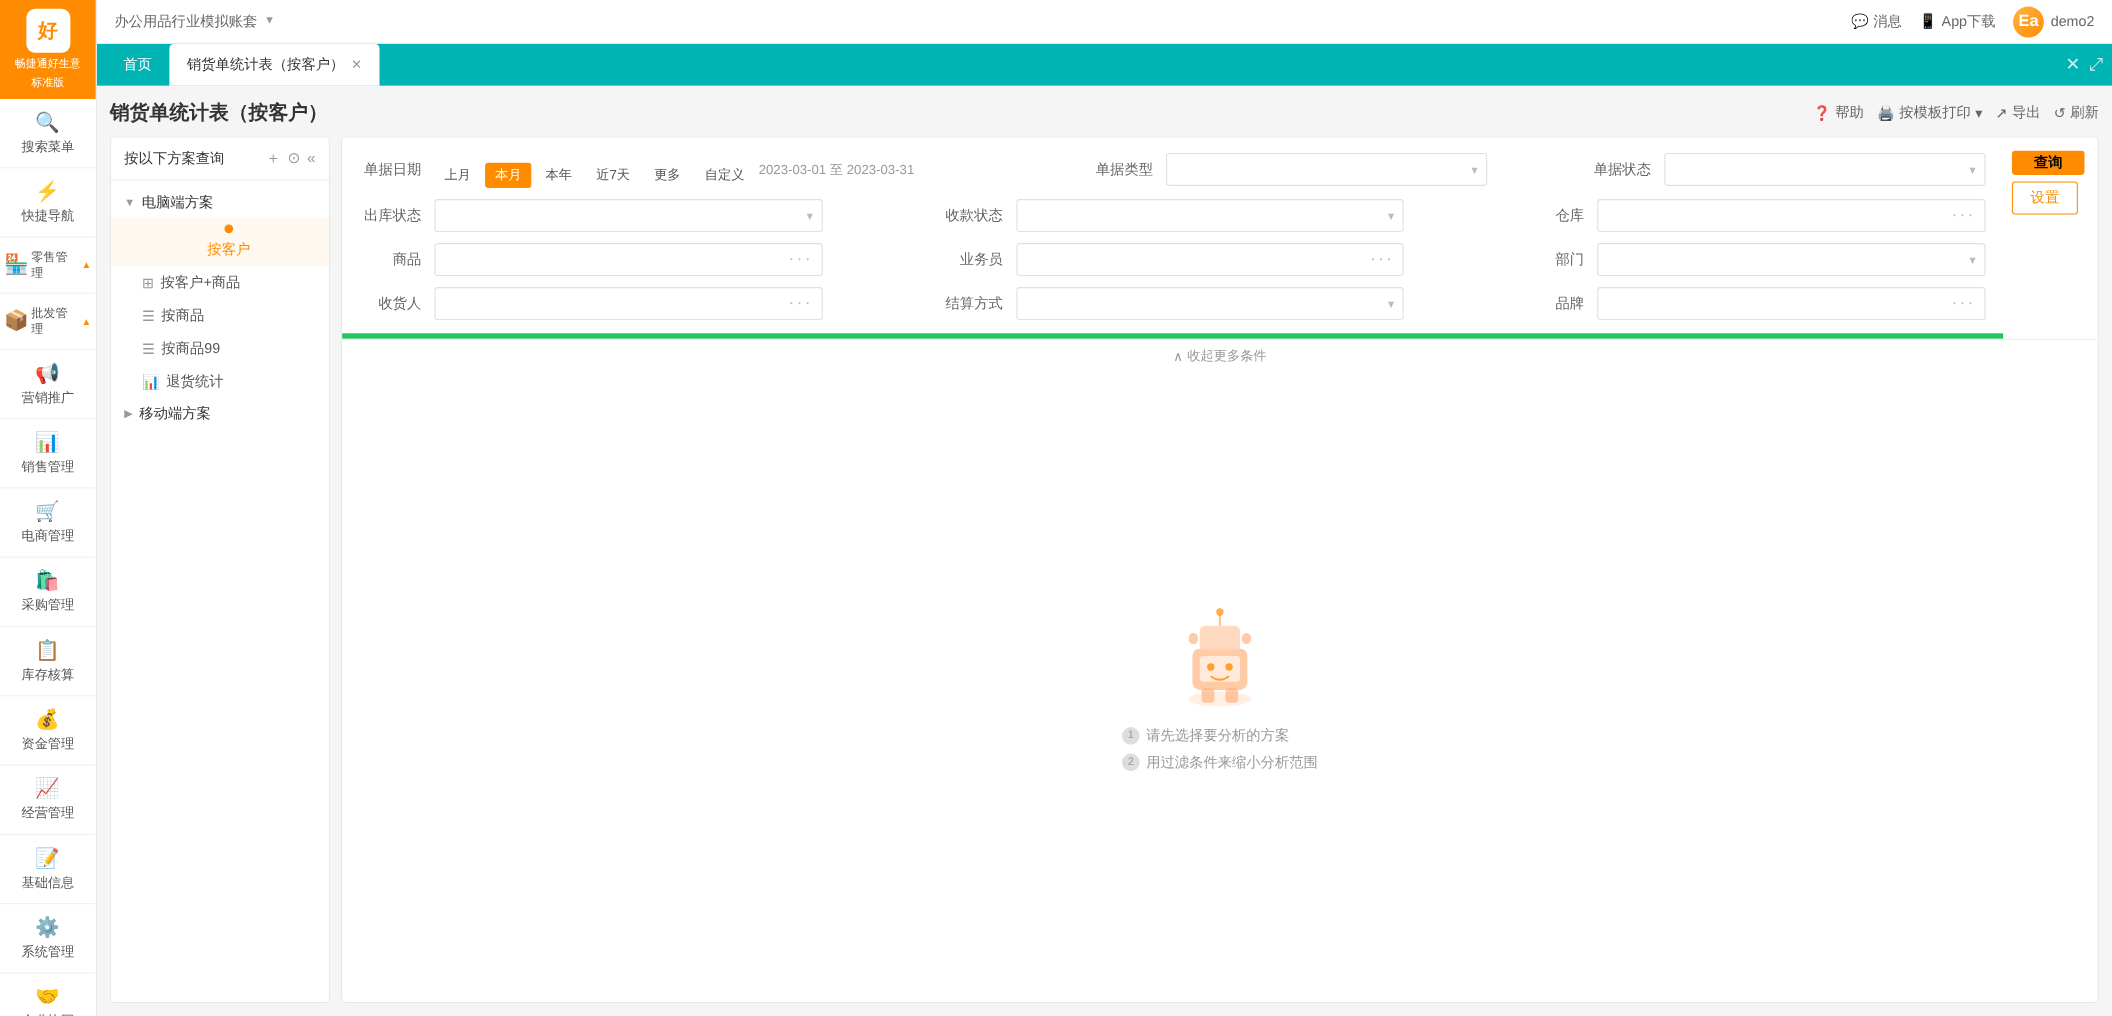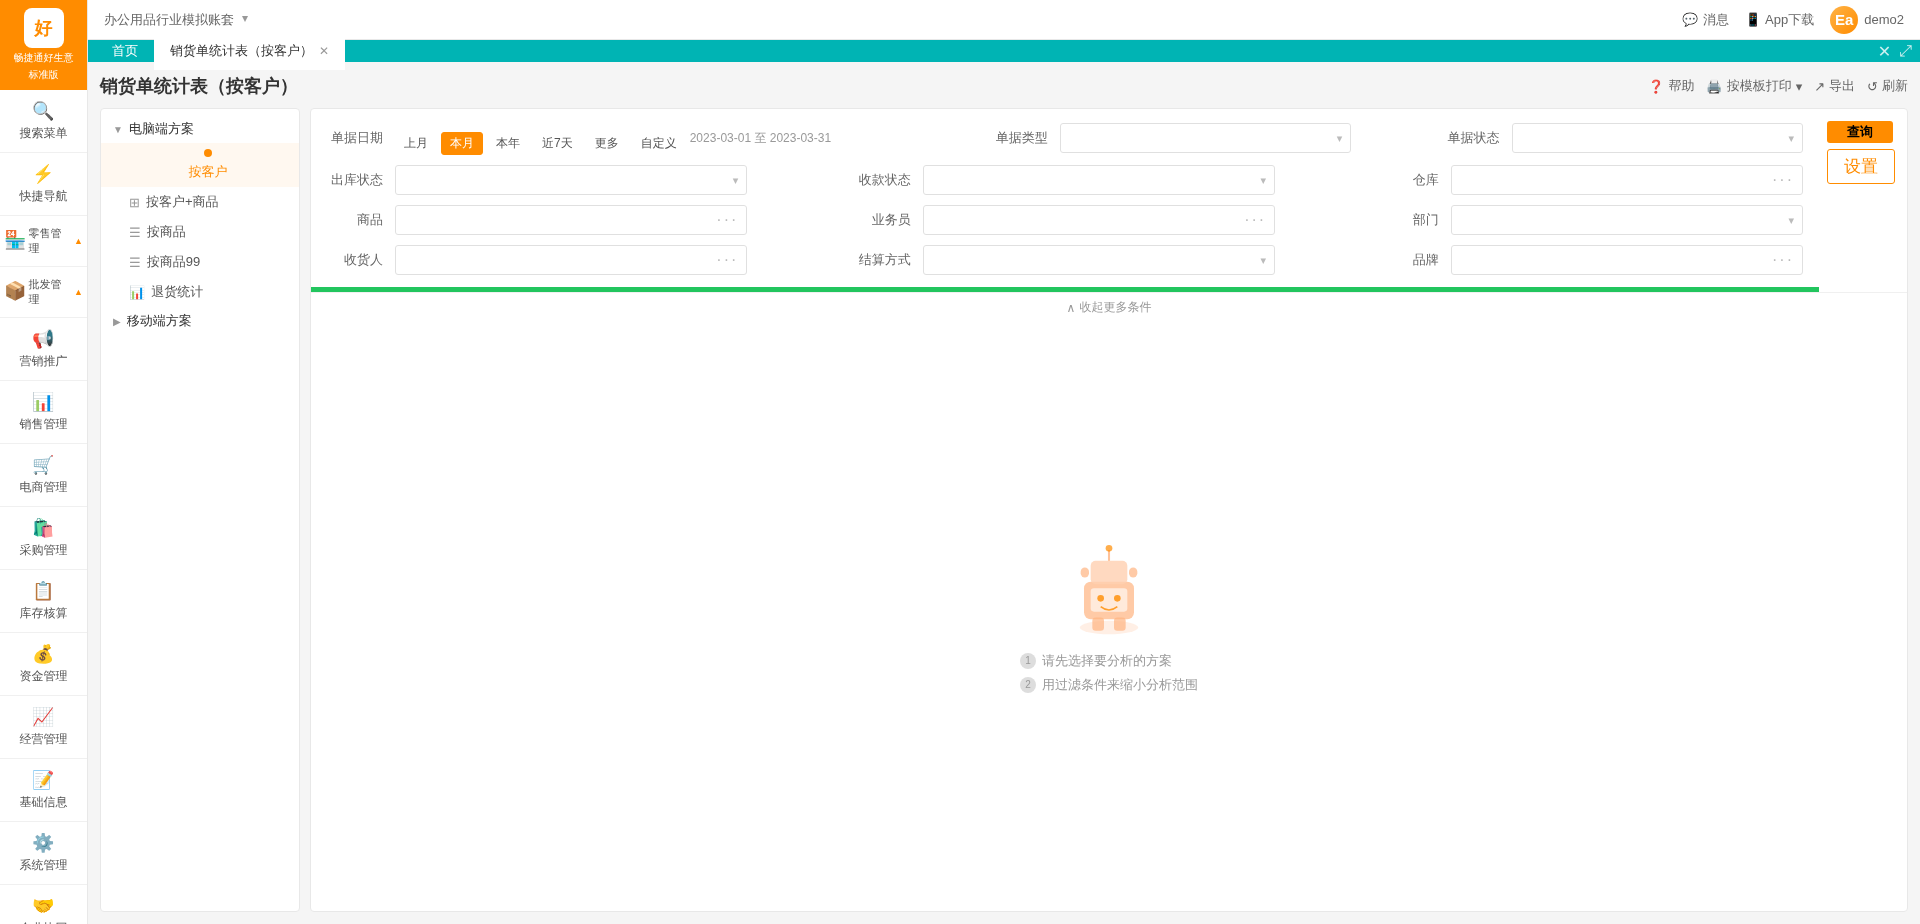--- a/index.html
+++ b/index.html
@@ -74,21 +74,21 @@
     .user-avatar {
       width: 28px; height: 28px; border-radius: 50%;
       background: linear-gradient(135deg, #ffb347, #ff8c00);
       display: flex; align-items: center; justify-content: center;
       color: #fff; font-size: 15px; font-weight: bold;
     }
 
     
     .tab-bar {
       background: #00b4b4;
-      height: 22px;
+      height: 38px;
       display: flex;
       align-items: center;
       padding: 0 8px;
       gap: 0;
     }
     .tab-item {
       height: 38px;
       display: flex;
       align-items: center;
       padding: 0 16px;
@@ -272,21 +272,21 @@
       font-size: 13px;
       font-weight: bold;
     }
     .settings-btn {
       background: #fff;
       color: #ff8c00;
       border: 1px solid #ff8c00;
       border-radius: 3px;
       padding: 5px 16px;
       cursor: pointer;
-      font-size: 17px;
+      font-size: 13px;
     }
 
     
     .empty-state {
       flex: 1;
       display: flex;
       flex-direction: column;
       align-items: center;
       justify-content: center;
       gap: 12px;
@@ -447,20 +447,28 @@
         <div class="page-action-btn">
           <span>↺</span>
           <span>刷新</span>
         </div>
       </div>
     </div>
 
     <div class="inner-layout">
 
       <div class="left-panel">
+        <div class="left-panel-header">
+          <span>按以下方案查询</span>
+          <div class="left-panel-actions">
+            <span class="left-panel-action">＋</span>
+            <span class="left-panel-action">⊙</span>
+            <span class="left-panel-action">«</span>
+          </div>
+        </div>
         <div class="tree-section">
 
           <div class="tree-group-header">
             <span class="tree-group-arrow">▼</span>
             <span>电脑端方案</span>
           </div>
           <div class="tree-item active">
             <span class="tree-item-dot"></span>
             <span>按客户</span>
           </div>

